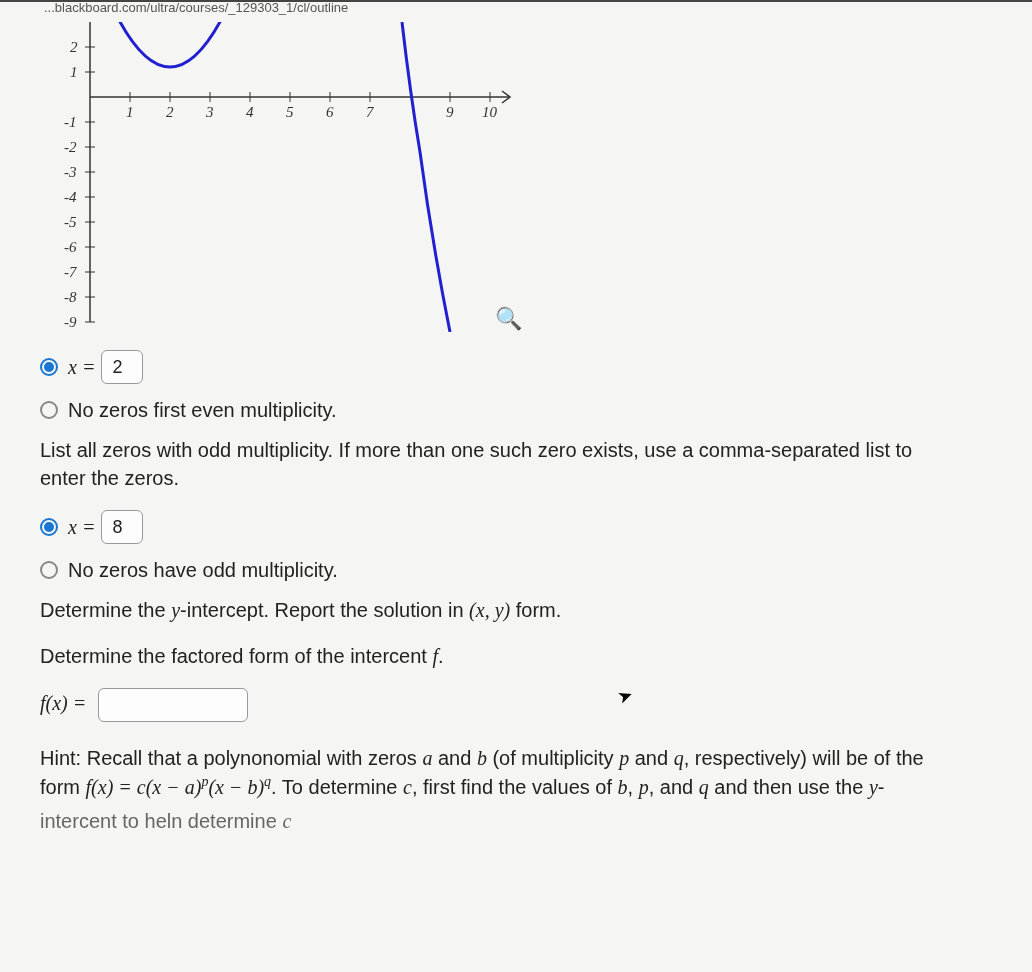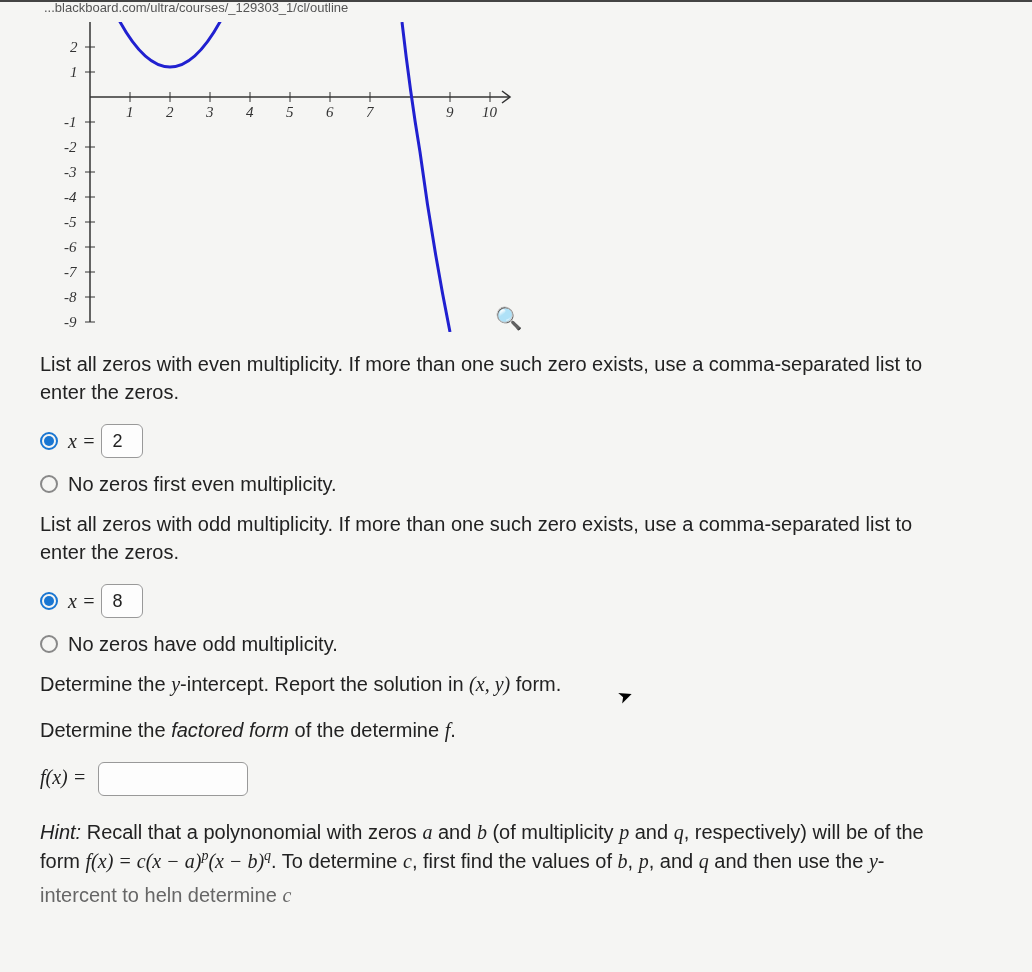--- a/index.html
+++ b/index.html
@@ -88,21 +88,21 @@
     }
     .input-box.wide { min-width: 150px; }
     .input-box.small { min-width: 50px; padding: 4px 8px; }
     .cursor-arrow {
       position: absolute;
       left: 578px; top: 662px;
       font-size: 18px;
       color: #000;
       transform: rotate(-20deg);
     }
-    .italic { font-style: italic; }
+    .italic { }
     sup { font-size: 0.7em; }
   </style>
 </head>
 <body>
 
 <div class="screen-frame">
   <div class="url-bar">...blackboard.com/ultra/courses/_129303_1/cl/outline</div>
 
   <div class="content">
 
@@ -160,21 +160,20 @@
             <text class="axis-label" x="442" y="95">10</text>
         </g>
 
         <path class="curve" d="M 70 -20 Q 130 110 190 -20"></path>
 
         <path class="curve" d="M 362 0 Q 370 70 380 130 Q 392 220 410 310"></path>
       </svg>
       <span class="magnifier">🔍</span>
     </div>
 
-    <p class="qtext">List all zeros with even multiplicity. If more than one such zero exists, use a comma-separated list to enter the zeros.</p>
     <div class="row">
       <input type="radio" checked="" style="">
       <span class="math">x =</span>
       <span class="input-box">2</span>
     </div>
     <div class="row">
       <input type="radio" class="unchecked" style="">
       <span>No zeros first even multiplicity.</span>
     </div>
 
@@ -187,21 +186,21 @@
     <div class="row">
       <input type="radio" class="unchecked" style="">
       <span>No zeros have odd multiplicity.</span>
     </div>
 
     <p class="qtext">
       <span>Determine the </span><span class="math">y</span><span>-intercept. Report the solution in </span><span class="math">(x, y)</span><span> form.</span>
     </p>
 
     <p class="qtext">
-      <span>Determine the </span><span class="italic">factored form</span><span> of the determine </span><span class="math">f</span><span>.</span>
+      <span>Determine the </span><span class="italic">factored form</span><span> of the intercent </span><span class="math">f</span><span>.</span>
     </p>
     <p class="qtext">
       <span class="math">f(x) =</span>
       <span class="input-box wide"></span>
     </p>
 
     <p class="qtext" style="margin-top:22px;">
       <span class="italic">Hint:</span><span> Recall that a polynonomial with zeros </span><span class="math">a</span><span> and </span><span class="math">b</span><span> (of multiplicity </span><span class="math">p</span><span> and </span><span class="math">q</span><span>, respectively) will be of the form </span><span class="math">f(x) = c(x − a)</span><sup class="math">p</sup><span class="math">(x − b)</span><sup class="math">q</sup><span>. To determine </span><span class="math">c</span><span>, first find the values of </span><span class="math">b</span><span>, </span><span class="math">p</span><span>, and </span><span class="math">q</span><span> and then use the </span><span class="math">y</span><span>-</span>
     </p>
     <p class="qtext" style="margin-top:-12px; color:#666;">

